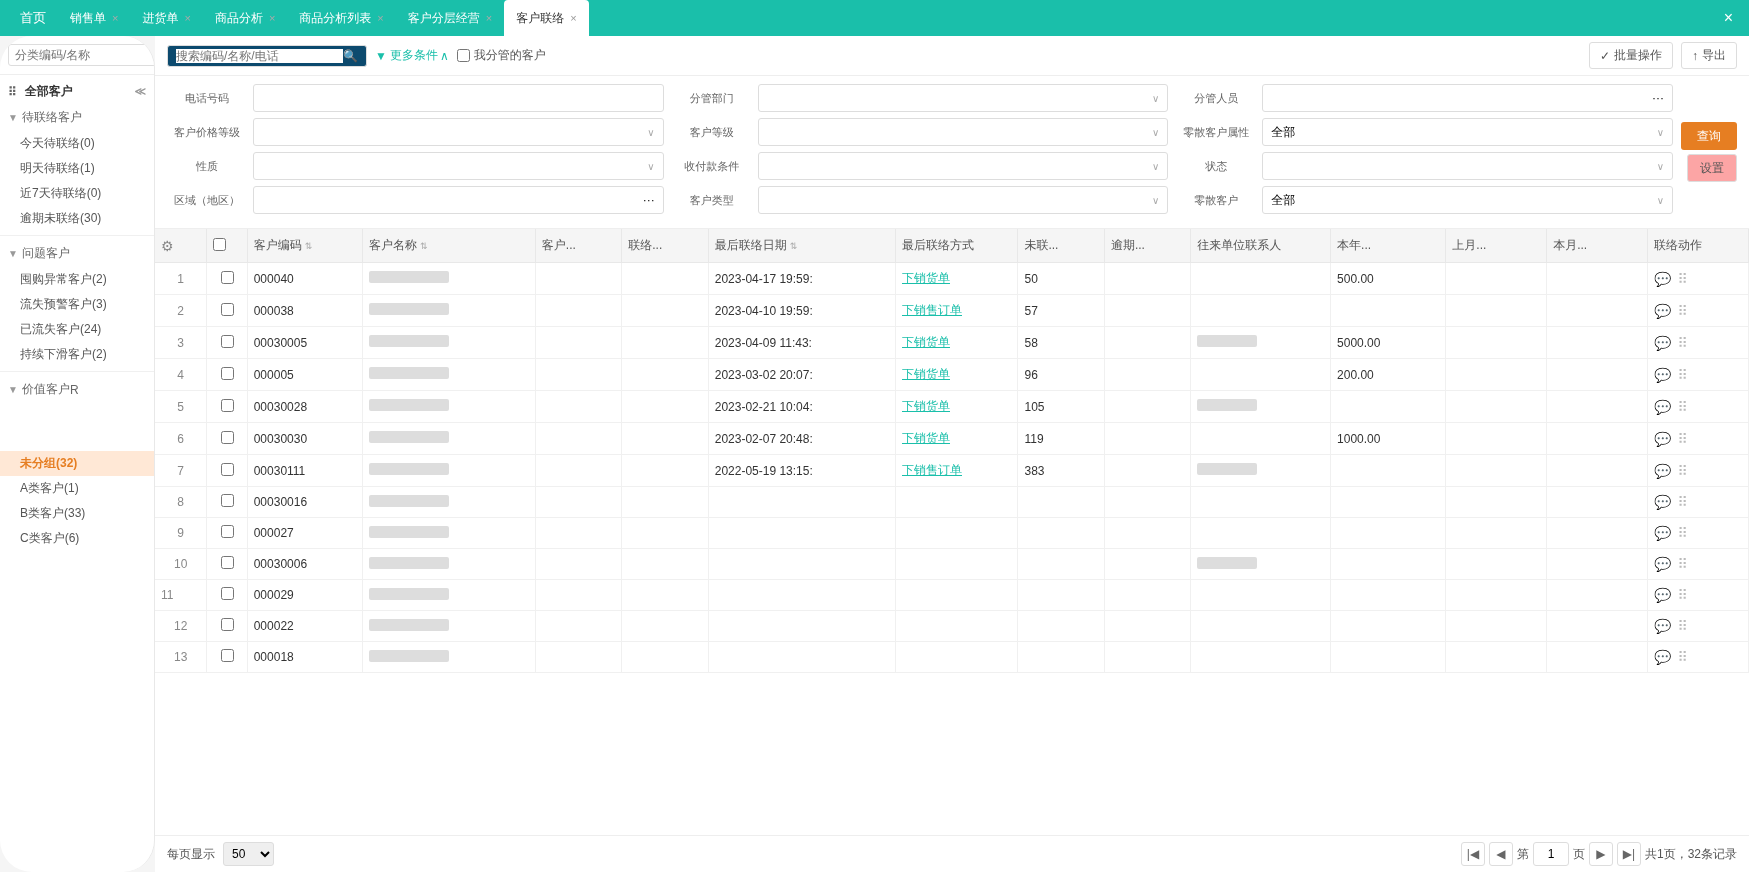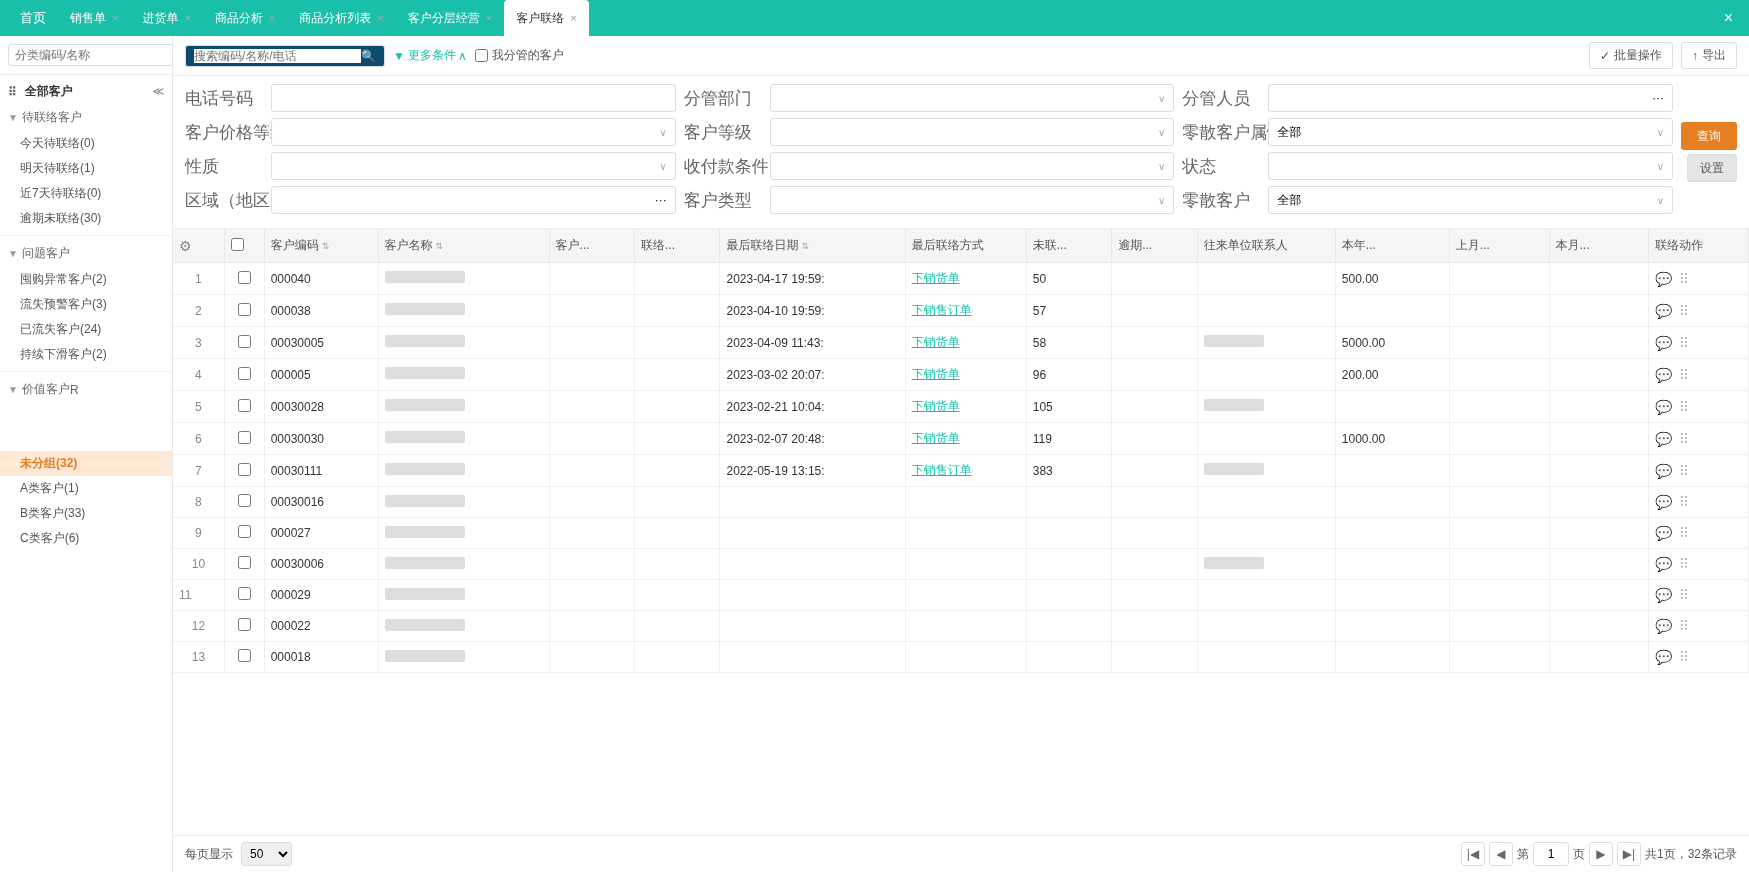--- a/index.html
+++ b/index.html
@@ -18,22 +18,22 @@
     .nav-tab.active .close-icon { color: #999; }
     .nav-home { color: #fff; font-size: 13px; padding: 0 12px; cursor: pointer; }
     .nav-spacer { flex: 1; }
     .nav-close-btn { color: #fff; font-size: 16px; cursor: pointer; padding: 0 8px; }
 
     
     .main-layout { display: flex; height: calc(100vh - 36px); }
 
     
     .sidebar {
-      width: 173px; background: #fff; border-right: 1px solid #e8e8e8;
-      display: flex; flex-direction: column; overflow-y: auto; flex-shrink: 0;
+      width: 155px; background: #fff; border-right: 1px solid #e8e8e8;
+      display: flex; flex-direction: column; overflow-y: auto; flex-shrink: 0; border-radius: 32px;
     }
     .sidebar-search {
       display: flex; align-items: center; padding: 8px; border-bottom: 1px solid #eee;
     }
     .sidebar-search input {
       flex: 1; border: 1px solid #ddd; border-radius: 3px; padding: 3px 6px;
       font-size: 12px; outline: none;
     }
     .sidebar-section-header {
       display: flex; align-items: center; justify-content: space-between;
@@ -74,34 +74,34 @@
     .btn-export { border: 1px solid #ddd; background: #fff; padding: 4px 10px; border-radius: 3px; cursor: pointer; color: #555; font-size: 12px; display: flex; align-items: center; gap: 4px; }
 
     
     .adv-filter {
       background: #fff; border-bottom: 1px solid #eee; padding: 8px 12px;
     }
     .adv-filter-row { display: flex; align-items: center; margin-bottom: 6px; gap: 8px; }
     .adv-field {
       display: flex; align-items: center; gap: 6px; flex: 1;
     }
-    .adv-label { color: #666; white-space: nowrap; width: 80px; text-align: left; font-size: 17px; }
+    .adv-label { color: #666; white-space: nowrap; width: 80px; text-align: center; font-size: 11px; }
     .adv-input {
       flex: 1; border: 1px solid #ddd; border-radius: 3px; padding: 4px 8px;
       font-size: 12px; outline: none; height: 28px;
     }
     .adv-select {
       flex: 1; border: 1px solid #ddd; border-radius: 3px; padding: 4px 8px;
       font-size: 12px; outline: none; height: 28px; background: #fff;
       display: flex; align-items: center; justify-content: space-between; cursor: pointer;
       position: relative;
     }
     .adv-select .chevron { color: #aaa; font-size: 10px; }
     .btn-query { background: #e67e22; color: #fff; border: none; padding: 5px 16px; border-radius: 3px; cursor: pointer; font-size: 12px; height: 28px; }
-    .btn-reset { background: #e5e5e5; color: #555; border: 1px solid #ddd; padding: 5px 12px; border-radius: 3px; cursor: pointer; font-size: 12px; height: 28px; }
+    .btn-reset { background: #fca5a5; color: #555; border: 1px solid #ddd; padding: 5px 12px; border-radius: 3px; cursor: pointer; font-size: 12px; height: 28px; }
     .adv-filter-actions { display: flex; flex-direction: column; gap: 4px; align-items: flex-end; justify-content: center; padding-left: 8px; }
 
     
     .table-container { flex: 1; overflow: auto; background: #fff; }
     table { width: 100%; border-collapse: collapse; font-size: 12px; }
     thead tr { background: #f5f5f5; border-bottom: 1px solid #e8e8e8; }
     thead th {
       padding: 8px 6px; text-align: left; color: #555; font-weight: normal;
       border-right: 1px solid #e8e8e8; white-space: nowrap; position: sticky; top: 0; background: #f5f5f5; z-index: 1;
     }

